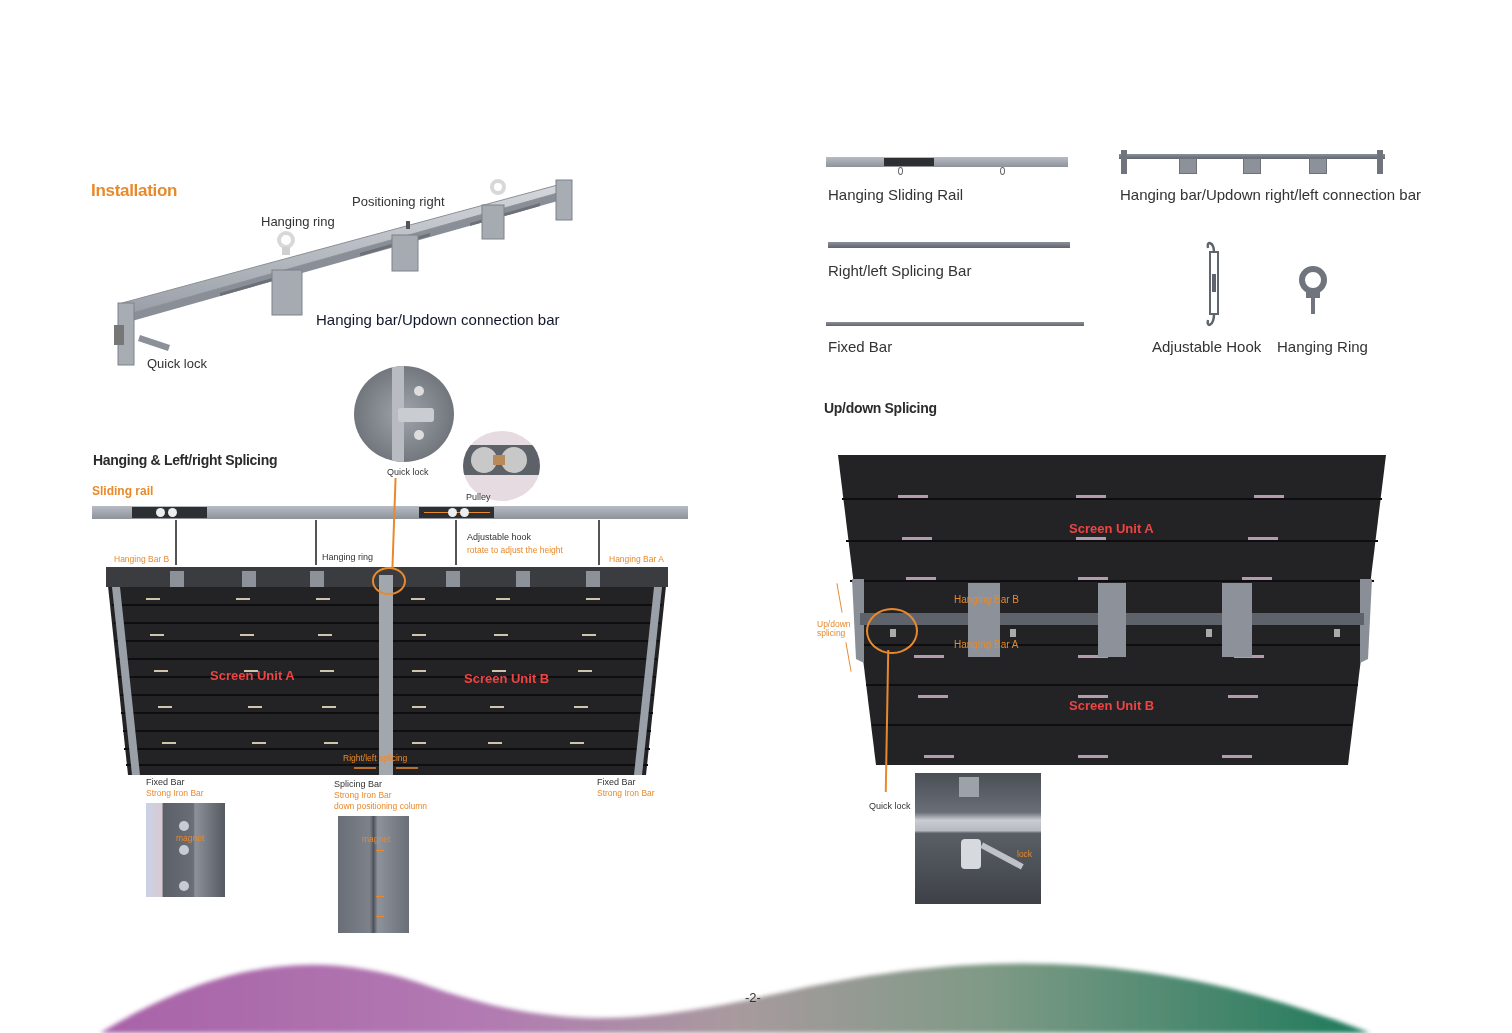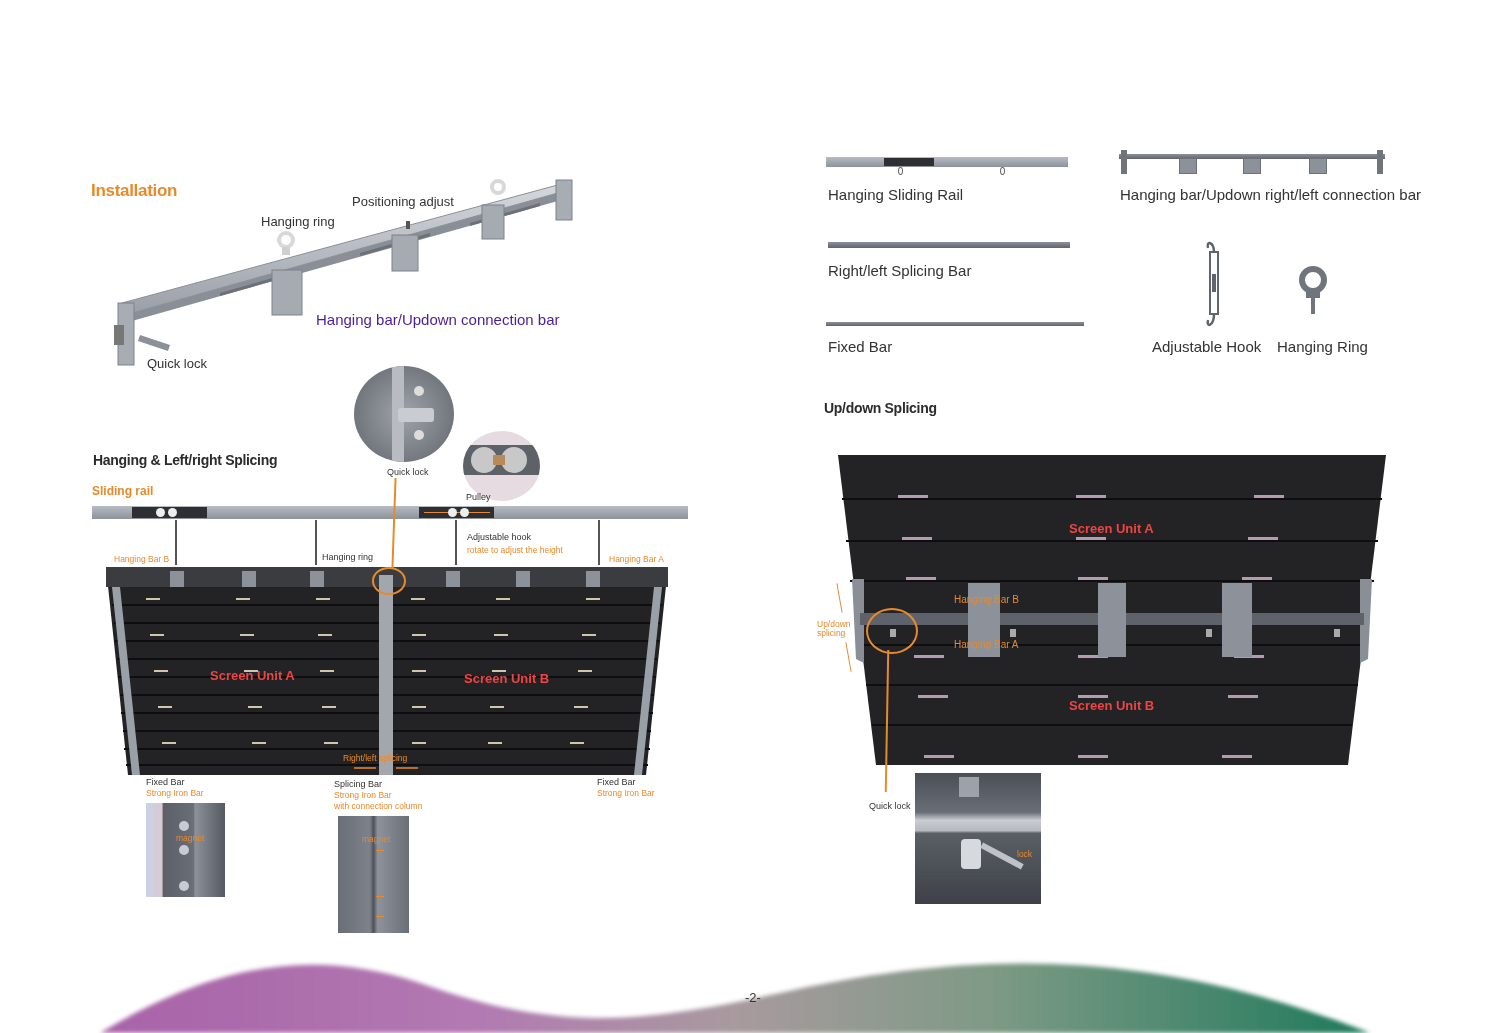--- a/index.html
+++ b/index.html
@@ -3,21 +3,21 @@
 <meta charset="utf-8">
 <style>
   html, body { margin:0; padding:0; }
   body { width:1512px; height:1033px; position:relative; background:#ffffff; overflow:hidden;
          font-family:"Liberation Sans", "DejaVu Sans", sans-serif; color:#333; }
   .abs { position:absolute; }
   .orange { color:#e8892b; }
   .h-orange { font-weight:bold; font-size:17px; color:#e8892b; letter-spacing:-0.3px; }
   .h-dark { font-weight:bold; font-size:14px; color:#2b2b2b; letter-spacing:-0.3px; }
   .lbl { font-size:13px; color:#333; white-space:nowrap; }
-  .lbl-lg { font-size:15px; color:#4c1d95; white-space:nowrap; }
+  .lbl-lg { font-size:15px; color:#0f172a; white-space:nowrap; }
   .lbl-sm { font-size:9px; color:#333; white-space:nowrap; }
   .lbl-sm-o { font-size:8.5px; color:#e8892b; white-space:nowrap; }
   .lbl-o { font-size:10px; color:#e8892b; white-space:nowrap; }
   .screen-title { font-size:13px; font-weight:bold; color:#ef4444; white-space:nowrap; }
   .part-label { font-size:15px; color:#333; white-space:nowrap; }
 
   
   .metal { background:linear-gradient(#b7bcc4,#8e939b); }
   .metal-dark { background:linear-gradient(#8b9099,#60656d); }
   .plate { background:#8d929a; border:1px solid #6d727a; }
@@ -58,21 +58,21 @@
     <rect x="296" y="46" width="4" height="8" fill="#555"></rect>
 
     <rect x="8" y="128" width="16" height="62" fill="#a8adb4" stroke="#7d828a"></rect>
     <rect x="446" y="5" width="16" height="40" fill="#a8adb4" stroke="#7d828a"></rect>
 
     <rect x="4" y="150" width="10" height="20" fill="#777"></rect>
     <polygon points="30,160 60,170 58,176 28,166" fill="#8c9098"></polygon>
   </svg>
 </div>
 <div class="abs lbl" style="left:261px; top:214px;">Hanging ring</div>
-<div class="abs lbl" style="left:352px; top:194px;">Positioning adjust</div>
+<div class="abs lbl" style="left:352px; top:194px;">Positioning right</div>
 <div class="abs lbl-lg" style="left:316px; top:311px;">Hanging bar/Updown connection bar</div>
 <div class="abs lbl" style="left:147px; top:356px;">Quick lock</div>
 
 <div class="abs" style="left:354px; top:366px; width:100px; height:96px; border-radius:50%; background:radial-gradient(circle at 50% 50%, #9fa4ab, #5f646b); overflow:hidden;">
   <div class="abs" style="left:38px; top:0; width:12px; height:96px; background:#b8bcc2;"></div>
   <div class="abs" style="left:44px; top:42px; width:36px; height:14px; background:#c9cdd2; border-radius:3px;"></div>
   <div class="abs" style="left:60px; top:20px; width:10px; height:10px; background:#ddd; border-radius:50%;"></div>
   <div class="abs" style="left:60px; top:64px; width:10px; height:10px; background:#ddd; border-radius:50%;"></div>
 </div>
 <div class="abs lbl-sm" style="left:387px; top:467px;">Quick lock</div>
@@ -179,21 +179,21 @@
   <div class="abs screen-title" style="left:358px; top:106px;">Screen Unit B</div>
   <div class="abs lbl-sm-o" style="left:237px; top:188px;">Right/left splicing</div>
 </div>
 
 <div class="abs" style="left:393px; top:478px; width:2px; height:90px; background:#e8892b; transform:rotate(2deg);"></div>
 
 <div class="abs lbl-sm" style="left:146px; top:777px;">Fixed Bar</div>
 <div class="abs lbl-sm-o" style="left:146px; top:788px;">Strong Iron Bar</div>
 <div class="abs lbl-sm" style="left:334px; top:779px;">Splicing Bar</div>
 <div class="abs lbl-sm-o" style="left:334px; top:790px;">Strong Iron Bar</div>
-<div class="abs lbl-sm-o" style="left:334px; top:801px;">with connection column</div>
+<div class="abs lbl-sm-o" style="left:334px; top:801px;">down positioning column</div>
 <div class="abs lbl-sm" style="left:597px; top:777px;">Fixed Bar</div>
 <div class="abs lbl-sm-o" style="left:597px; top:788px;">Strong Iron Bar</div>
 
 <div class="abs" style="left:146px; top:803px; width:79px; height:94px; background:linear-gradient(90deg,#c9d3e6 0,#d8c9d3 20%,#5b6068 22%,#6a6f77 60%,#8d929a 62%,#555a61 100%);">
   <div class="abs" style="left:33px; top:18px; width:10px; height:10px; border-radius:50%; background:#c8ccd2;"></div>
   <div class="abs" style="left:33px; top:42px; width:10px; height:10px; border-radius:50%; background:#c8ccd2;"></div>
   <div class="abs" style="left:33px; top:78px; width:10px; height:10px; border-radius:50%; background:#c8ccd2;"></div>
   <div class="abs lbl-sm-o" style="left:30px; top:30px;">magnet</div>
 </div>
 

